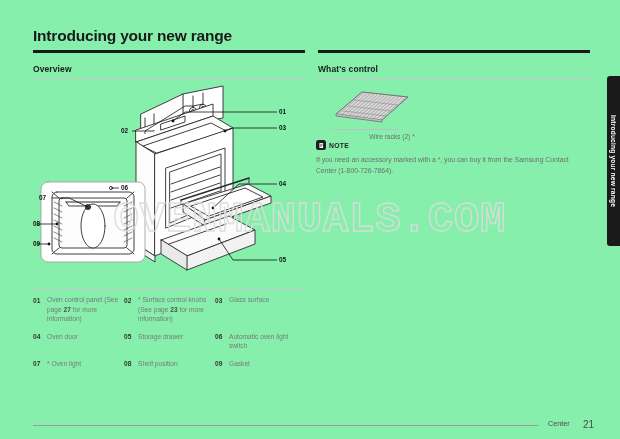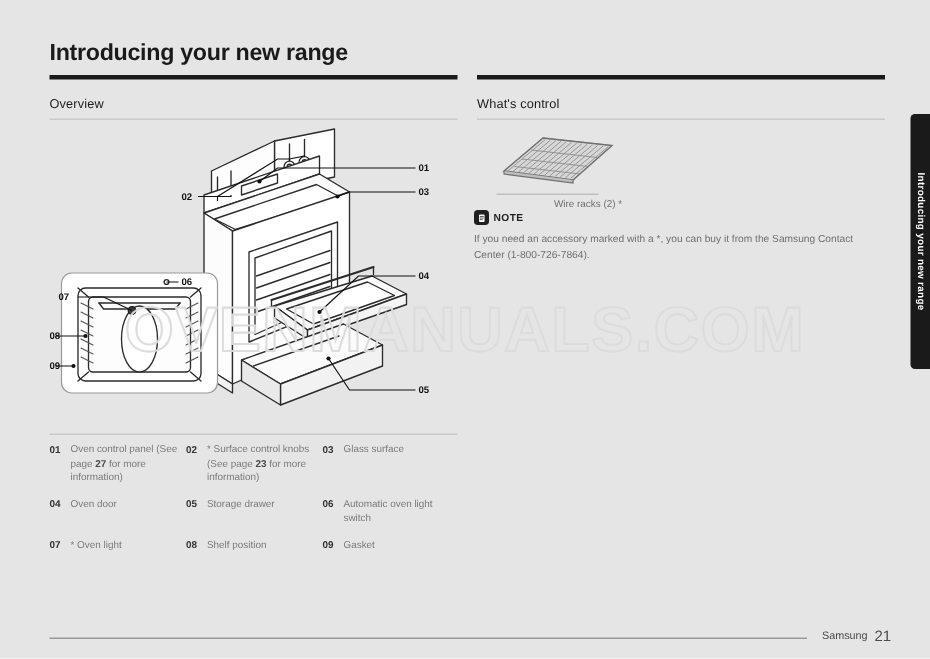--- a/index.html
+++ b/index.html
@@ -12,21 +12,21 @@
     height: 439px;
     position: relative;
     overflow: hidden;
     font-family: "Liberation Sans", sans-serif;
     color: #231f20;
   }
 
   .page {
     position: absolute;
     inset: 0;
-    background: #e5e5e5;
+    background: #86efac;
   }
 
   
   .page-title {
     position: absolute;
     left: 33px;
     top: 27px;
     font-size: 15.5px;
     font-weight: 600;
     letter-spacing: -0.2px;
@@ -47,21 +47,21 @@
     top: 50px;
     width: 272px;
     height: 3px;
     background: #1a1a1a;
   }
 
   
   .section-head {
     position: absolute;
     font-size: 8.5px;
-    font-weight: 400;
+    font-weight: 700;
     color: #1a1a1a;
     letter-spacing: 0.1px;
   }
   .sec-overview { left: 33px; top: 64px; }
   .sec-included { left: 318px; top: 64px; }
 
   .thin-rule {
     position: absolute;
     height: 1px;
     background: #c9c9c9;
@@ -79,21 +79,21 @@
   }
   .illus svg { display: block; }
 
   
   .watermark {
     position: absolute;
     left: 0;
     top: 196px;
     width: 620px;
     text-align: center;
-    font-family: Liberation Sans, sans-serif;
+    font-family: Liberation Mono, monospace;
     font-size: 42px;
     font-weight: 700;
     letter-spacing: 1px;
     color: transparent;
     -webkit-text-stroke: 1.4px #dcdcdc;
     opacity: 0.95;
     pointer-events: none;
     white-space: nowrap;
   }
 
@@ -501,16 +501,16 @@
     </span>
     <span class="note-label">NOTE</span>
   </div>
   <div class="note-body">If you need an accessory marked with a *, you can buy it from the Samsung Contact Center (1-800-726-7864).</div>
 
   <div class="side-tab">
     <span class="side-tab-text">Introducing your new range</span>
   </div>
 
   <div class="footer-rule"></div>
-  <div class="footer-lang">Samsung</div>
+  <div class="footer-lang">Center</div>
   <div class="footer-page">21</div>
 
 </div>
 
 </body></html>

